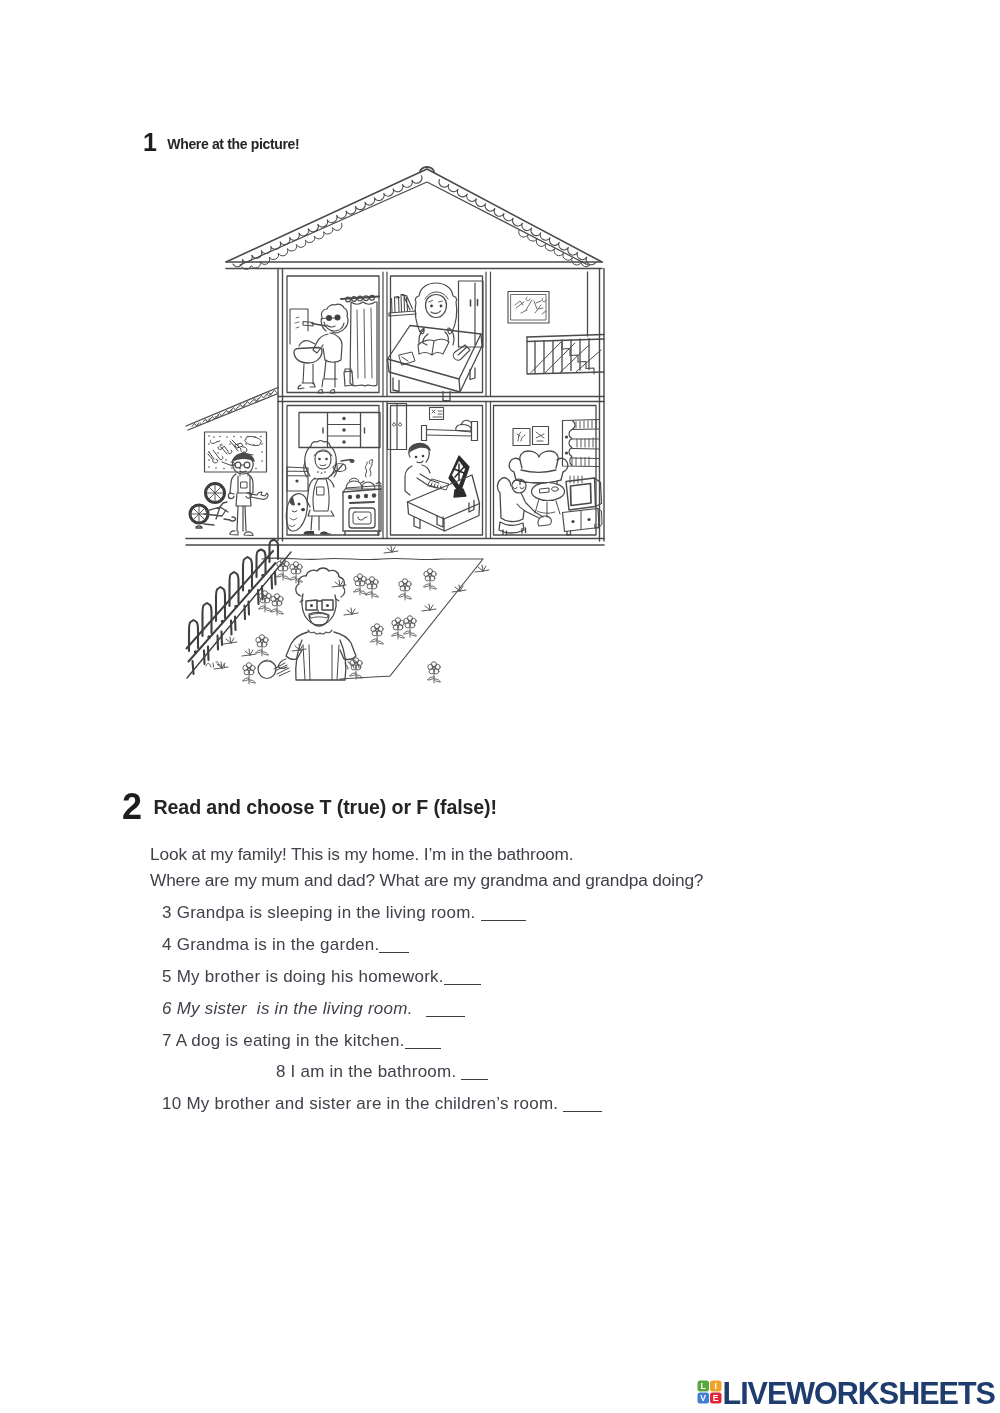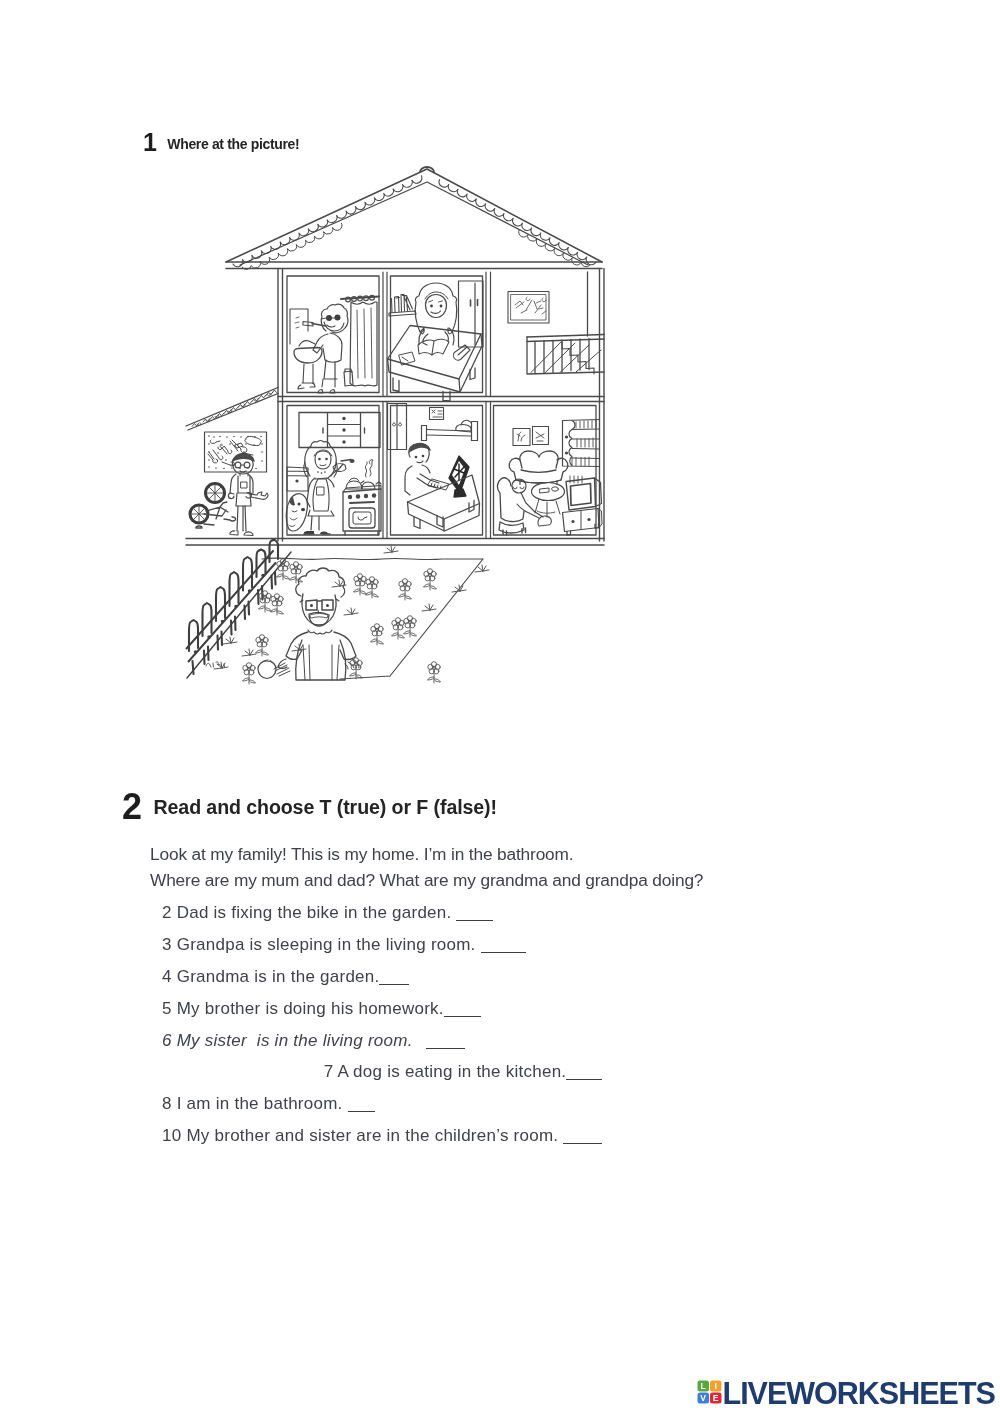--- a/index.html
+++ b/index.html
@@ -481,27 +481,26 @@
 <span style="font-size:36px;font-weight:bold;color:#1d1d1d;vertical-align:-5px;">2</span>
 <span style="font-size:19.6px;font-weight:bold;color:#242424;margin-left:7px;letter-spacing:-0.1px;text-align:right;">Read and choose T (true) or F (false)!</span>
 </div>
 
 <div class="abs" style="left:150px;top:841px;font-size:17.3px;color:#3f424a;line-height:26px;white-space:nowrap;letter-spacing:-0.15px;">
 Look at my family! This is my home. I’m in the bathroom.<br>
 Where are my mum and dad? What are my grandma and grandpa doing?
 </div>
 
 <div class="abs" style="left:162px;top:903px;font-size:17px;color:#3f424a;white-space:nowrap;letter-spacing:0.25px;">
-<div style="height:31.9px;">2 Dad is fixing the bike in the garden.<span class="blank" style="width:37px;"></span></div>
 <div style="height:31.9px;">3 Grandpa is sleeping in the living room.<span class="blank" style="width:45px;"></span></div>
 <div style="height:31.9px;">4 Grandma is in the garden.<span class="blank" style="width:30px;margin-left:0;"></span></div>
 <div style="height:31.9px;">5 My brother is doing his homework.<span class="blank" style="width:37px;margin-left:0;"></span></div>
 <div style="height:31.9px;font-style:italic;">6 My sister&nbsp; is in the living room. <span class="blank" style="width:39px;margin-left:8px;"></span></div>
-<div style="height:31.9px;text-align:right;">7 A dog is eating in the kitchen.<span class="blank" style="width:36px;margin-left:0;"></span></div>
-<div style="height:31.9px;">8 I am in the bathroom.<span class="blank" style="width:27px;"></span></div>
+<div style="height:31.9px;">7 A dog is eating in the kitchen.<span class="blank" style="width:36px;margin-left:0;"></span></div>
+<div style="height:31.9px;text-align:center;">8 I am in the bathroom.<span class="blank" style="width:27px;"></span></div>
 <div style="height:31.9px;">10 My brother and sister are in the children’s room.<span class="blank" style="width:39px;"></span></div>
 </div>
 
 <div class="abs" style="left:697px;top:1377px;">
 
   <svg width="26" height="25" viewBox="0 0 26 25" style="position:absolute;left:0;top:3px;">
     <rect x="0.5" y="0.5" width="11.5" height="11" rx="2.5" fill="#59a73f"></rect>
     <rect x="13" y="0.5" width="11.5" height="11" rx="2.5" fill="#efa32a"></rect>
     <rect x="0.5" y="12.5" width="11.5" height="11" rx="2.5" fill="#3f7ed5"></rect>
     <rect x="13" y="12.5" width="11.5" height="11" rx="2.5" fill="#e02639"></rect>

